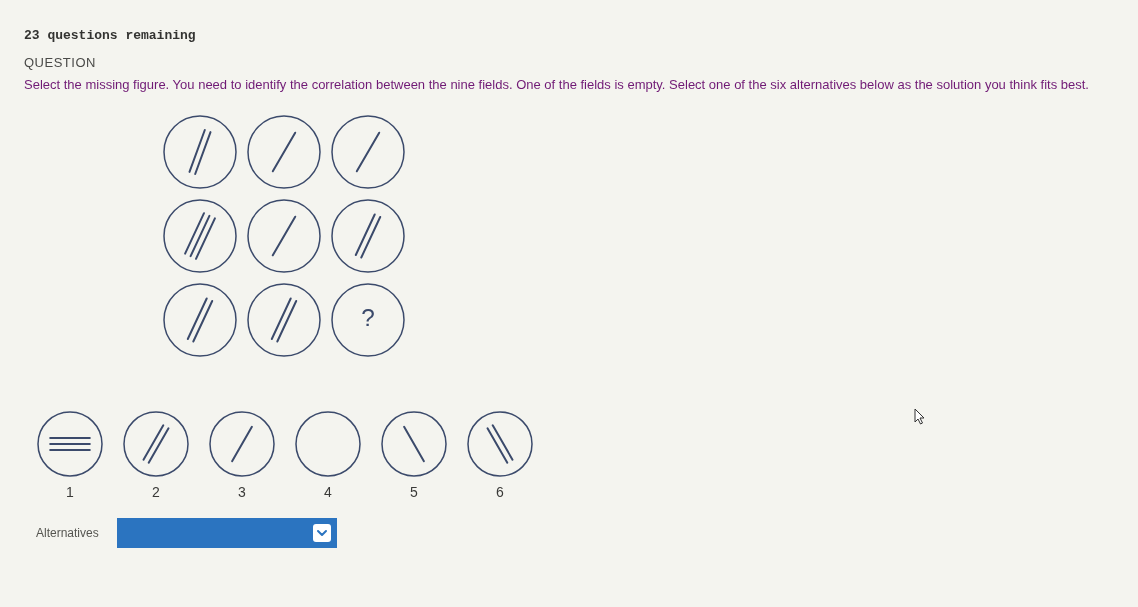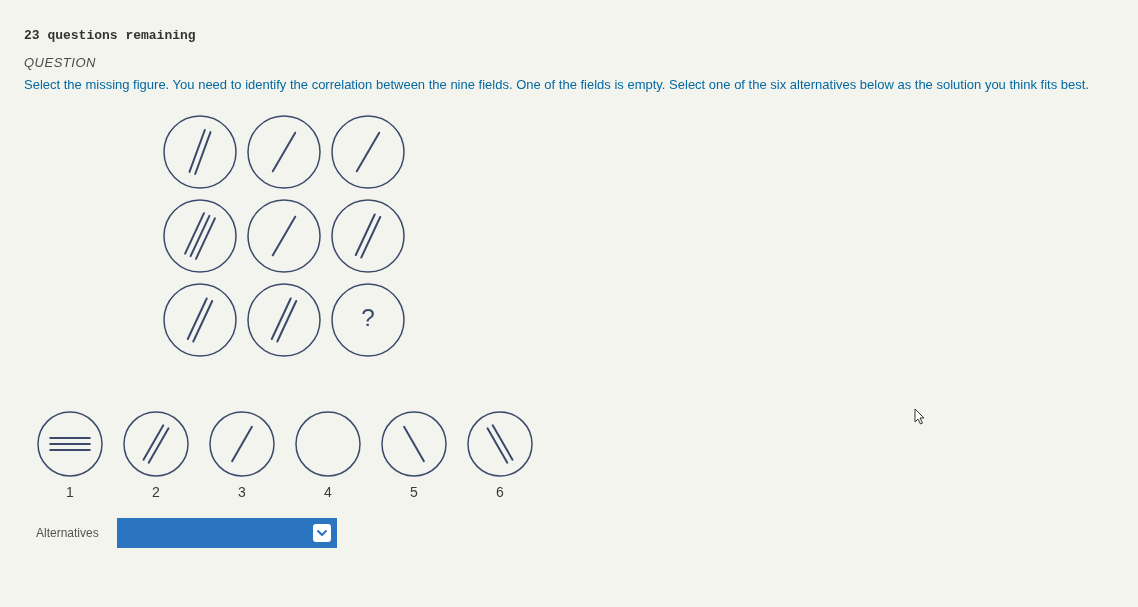--- a/index.html
+++ b/index.html
@@ -18,25 +18,24 @@
       font-weight: 600;
       color: #333331;
       margin-bottom: 12px;
       font-family: Liberation Mono, monospace;
     }
     .question-label {
       font-size: 13px;
       color: #4a4a48;
       letter-spacing: 0.5px;
       margin-bottom: 6px;
-      font-style: italic;
     }
     .instructions {
       font-size: 13px;
-      color: #0369a1;
+      color: #701a75;
       line-height: 1.4;
       margin-bottom: 18px;
     }
     .matrix {
       display: grid;
       grid-template-columns: repeat(3, 80px);
       grid-template-rows: repeat(3, 80px);
       gap: 4px 4px;
       margin-left: 136px;
       margin-bottom: 50px;

